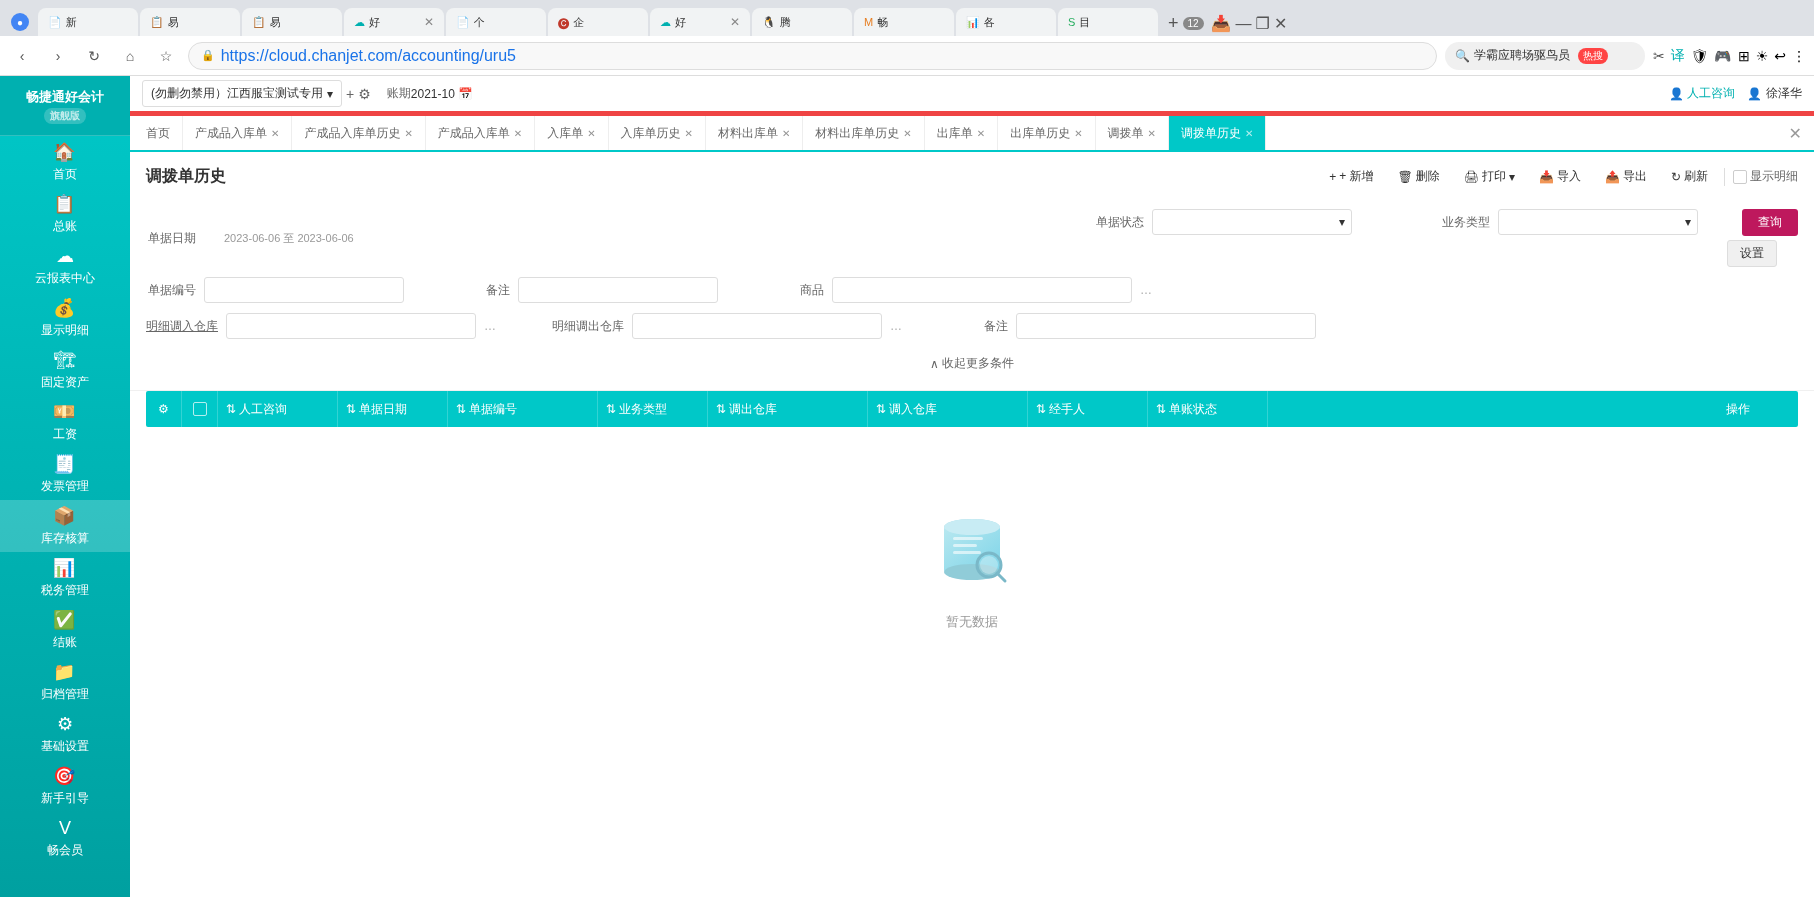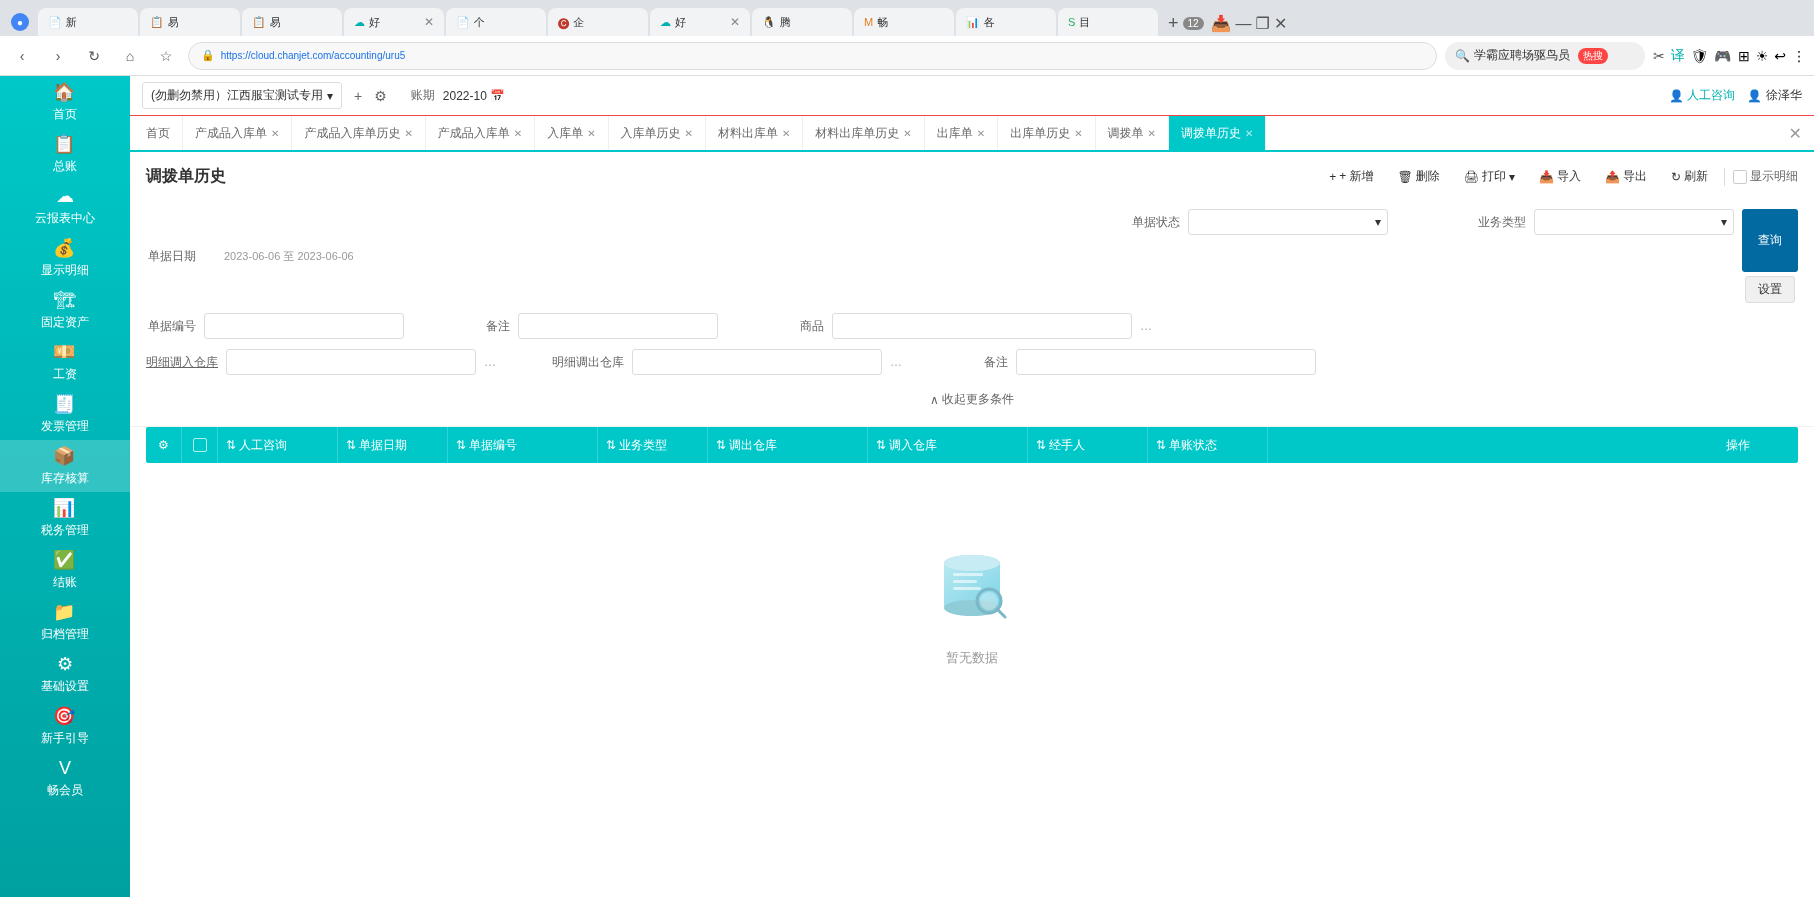--- a/index.html
+++ b/index.html
@@ -3,39 +3,39 @@
   <meta charset="utf-8">
   <style>
     * { margin: 0; padding: 0; box-sizing: border-box; }
     body { font-family: 'Microsoft YaHei', sans-serif; font-size: 12px; background: #f5f5f5; width: 1814px; min-height: 897px; overflow-x: hidden; }
     .browser-tab { display: flex; align-items: center; padding: 6px 10px; background: #f1f3f4; border-radius: 8px 8px 0 0; font-size: 11px; color: #333; min-width: 100px; max-width: 140px; gap: 4px; height: 28px; cursor: pointer; white-space: nowrap; overflow: hidden; }
     .browser-tab .tab-close { margin-left: auto; color: #888; font-size: 12px; cursor: pointer; }
 
     .browser-nav { background: #fff; height: 40px; display: flex; align-items: center; padding: 0 8px; gap: 8px; border-bottom: 1px solid #ddd; }
     .nav-btn { width: 28px; height: 28px; border: none; background: transparent; cursor: pointer; border-radius: 50%; display: flex; align-items: center; justify-content: center; font-size: 14px; color: #555; }
     .address-bar { flex: 1; height: 28px; border: 1px solid #ddd; border-radius: 14px; padding: 0 12px; font-size: 12px; color: #1a73e8; background: #f8f8f8; display: flex; align-items: center; gap: 6px; }
-    .address-bar span { color: #1a73e8; font-size: 10px; }
+    .address-bar span { color: #1a73e8; font-size: 16px; }
     .browser-actions { display: flex; align-items: center; gap: 6px; }
 
     
     .app-container { display: flex; width: 1814px; height: 821px; }
 
     
     .sidebar { width: 130px; background: linear-gradient(180deg, #00c8c8 0%, #00a0a0 100%); min-height: 821px; display: flex; flex-direction: column; align-items: center; padding-top: 0; }
     .sidebar-logo { width: 130px; height: 60px; background: #00b0b0; display: flex; flex-direction: column; align-items: center; justify-content: center; color: white; font-size: 13px; font-weight: bold; border-bottom: 1px solid rgba(255,255,255,0.2); }
     .sidebar-item { width: 130px; height: 52px; display: flex; flex-direction: column; align-items: center; justify-content: center; color: white; cursor: pointer; gap: 3px; transition: background 0.2s; }
     .sidebar-item.active { background: rgba(255,255,255,0.2); }
     .sidebar-item .icon { font-size: 18px; }
     .sidebar-item .label { font-size: 12px; }
 
     
     .main-content { flex: 1; display: flex; flex-direction: column; background: #f0f0f0; }
 
     
-    .top-bar { height: 40px; background: #fff; display: flex; align-items: center; padding: 0 12px; gap: 8px; border-bottom: 1px solid #ef4444; }
+    .top-bar { height: 40px; background: #fff; display: flex; align-items: center; padding: 0 12px; gap: 0; border-bottom: 5px solid #ef4444; }
     .company-selector { display: flex; align-items: center; gap: 4px; font-size: 12px; color: #333; padding: 4px 8px; border: 1px solid #ddd; border-radius: 3px; cursor: pointer; }
     .period-label { font-size: 12px; color: #666; margin-left: 16px; }
     .period-value { font-size: 12px; color: #333; display: flex; align-items: center; gap: 4px; }
     .top-bar-right { margin-left: auto; display: flex; align-items: center; gap: 12px; }
     .service-btn { font-size: 12px; color: #00b0b0; cursor: pointer; display: flex; align-items: center; gap: 3px; }
     .user-info { font-size: 12px; color: #333; display: flex; align-items: center; gap: 4px; cursor: pointer; }
 
     
     .tab-bar { height: 36px; background: #fff; display: flex; align-items: center; border-bottom: 2px solid #00c8c8; overflow-x: auto; padding: 0 4px; }
     .tab-bar::-webkit-scrollbar { height: 2px; }
@@ -63,21 +63,21 @@
     .filter-label { font-size: 12px; color: #666; white-space: nowrap; min-width: 50px; text-align: right; }
     .filter-date-btns { display: flex; align-items: center; gap: 0; }
     .date-btn { padding: 3px 8px; font-size: 12px; border: 1px solid #ddd; background: #fff; cursor: pointer; color: #333; }
     .date-btn.active { background: #00c8c8; color: white; border-color: #00c8c8; border-radius: 10px; }
     .date-range { font-size: 11px; color: #999; margin-left: 4px; }
     .filter-select { height: 26px; border: 1px solid #ddd; border-radius: 3px; padding: 0 6px; font-size: 12px; color: #333; min-width: 120px; display: flex; align-items: center; justify-content: space-between; cursor: pointer; }
     .filter-select-wide { min-width: 200px; }
     .filter-input { height: 26px; border: 1px solid #ddd; border-radius: 3px; padding: 0 6px; font-size: 12px; color: #333; width: 200px; outline: none; }
     .filter-ellipsis { color: #aaa; font-size: 12px; cursor: pointer; }
     .filter-actions { display: flex; align-items: center; gap: 4px; margin-left: auto; flex-direction: column; }
-    .query-btn { padding: 23px 16px; background: #0369a1; color: white; border: none; border-radius: 3px; font-size: 12px; cursor: pointer; }
+    .query-btn { padding: 5px 16px; background: #be185d; color: white; border: none; border-radius: 3px; font-size: 12px; cursor: pointer; margin-left: 36px; }
     .set-btn { padding: 4px 12px; background: #f0f0f0; color: #333; border: 1px solid #ddd; border-radius: 3px; font-size: 12px; cursor: pointer; }
     .collapse-row { display: flex; justify-content: center; padding: 6px 0; }
     .collapse-btn { font-size: 12px; color: #666; cursor: pointer; display: flex; align-items: center; gap: 3px; }
 
     
     .table-wrapper { padding: 0 16px; }
     .table-header { background: #00c8c8; display: flex; align-items: center; height: 36px; border-radius: 2px; }
     .th { color: white; font-size: 12px; padding: 0 8px; display: flex; align-items: center; gap: 3px; cursor: pointer; white-space: nowrap; height: 36px; border-right: 1px solid rgba(255,255,255,0.2); }
     .th:last-child { border-right: none; margin-left: auto; }
     .th-gear { width: 36px; justify-content: center; }
@@ -186,20 +186,24 @@
     <span style="font-size:14px;cursor:pointer;">⊞</span>
     <span style="font-size:14px;cursor:pointer;">☀</span>
     <span style="font-size:14px;cursor:pointer;">↩</span>
     <span style="font-size:14px;cursor:pointer;">⋮</span>
   </div>
 </div>
 
 <div class="app-container">
 
   <div class="sidebar">
+    <div class="sidebar-logo">
+      <span style="color:white;font-size:13px;font-weight:bold;">畅捷通好会计</span>
+      <span style="font-size:10px;color:rgba(255,255,255,0.7);background:rgba(255,255,255,0.2);padding:1px 6px;border-radius:8px;margin-top:2px;">旗舰版</span>
+    </div>
     <div class="sidebar-item">
       <span class="icon">🏠</span>
       <span class="label">首页</span>
     </div>
     <div class="sidebar-item">
       <span class="icon">📋</span>
       <span class="label">总账</span>
     </div>
     <div class="sidebar-item">
       <span class="icon">☁</span>
@@ -255,21 +259,21 @@
 
     <div class="top-bar">
       <div class="company-selector">
         <span>(勿删勿禁用）江西服宝测试专用</span>
         <span>▾</span>
       </div>
       <span style="margin-left:4px;cursor:pointer;color:#666;font-size:14px;">+</span>
       <span style="margin-left:4px;cursor:pointer;color:#666;font-size:14px;">⚙</span>
       <span class="period-label">账期</span>
       <div class="period-value">
-        <span>2022-10</span>
+        <span>2021-10</span>
         <span>📅</span>
       </div>
       <div class="top-bar-right">
         <div class="service-btn">
           <span>👤</span>
           <span>人工咨询</span>
         </div>
         <div class="user-info">
           <span>👤</span>
           <span>徐泽华</span>

